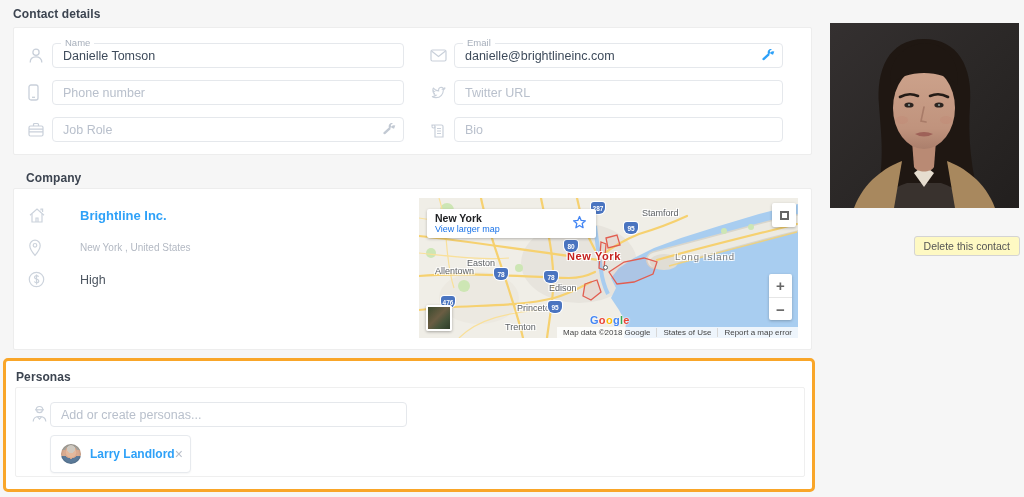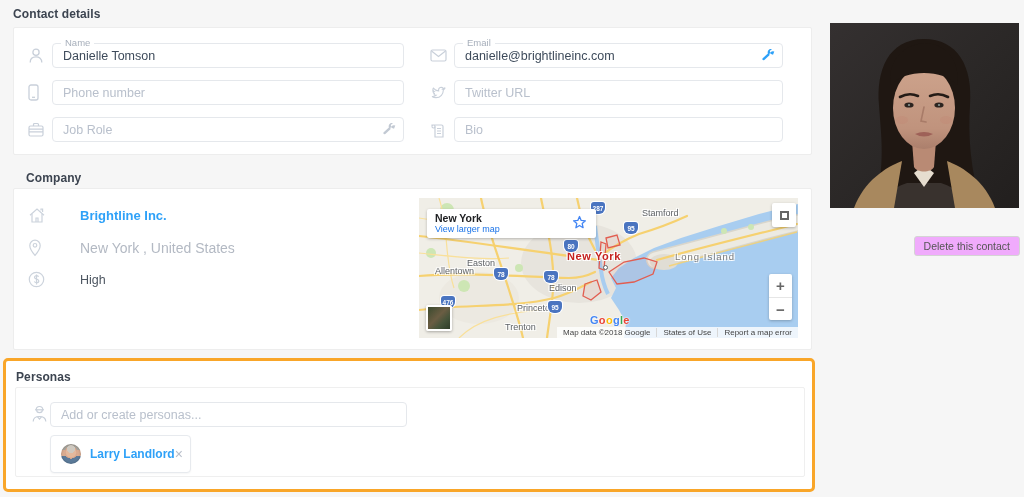--- a/index.html
+++ b/index.html
@@ -36,21 +36,21 @@
     font-size:9.5px; color:#a7afbb; line-height:11px; z-index:2;
   }
   .wrench { position:absolute; right:8px; top:6px; width:13px; height:13px; }
   .wrench svg { display:block; }
 
   
   #co-card { left:13px; top:188px; width:799px; height:162px; padding:17px 14px; }
   .co-row { display:flex; align-items:center; height:19px; margin-bottom:13px;gap:24px; }
   .co-ic { width:28px; flex:0 0 28px; color:#ccd3dc; display:flex; align-items:center; }
   .co-name { font-size:13px; font-weight:700; color:#2ea1f8; }
-  .co-loc  { font-size:14px; color:#b3b9c3; }
+  .co-loc  { font-size:10px; color:#b3b9c3; }
   .co-rev  { font-size:12.5px; color:#4c5560; }
 
   
   #map { position:absolute; left:405px; top:9px; width:379px; height:140px; overflow:hidden; background:#f0eee7; }
   #map svg.mapbg { position:absolute; left:0; top:0; }
   .m-abs { position:absolute; }
   .m-label { font-size:9px; color:#5f6368;
     text-shadow:1px 1px 0 #fff,-1px -1px 0 #fff,1px -1px 0 #fff,-1px 1px 0 #fff; white-space:nowrap; }
   .m-label.big { color:#7a7a7a; font-size:9.5px; letter-spacing:1px; }
   .m-hl { font-size:11px; font-weight:700; color:#c5221f; letter-spacing:.6px;
@@ -103,21 +103,21 @@
     background:
       radial-gradient(circle at 50% 26%, #cfc9c0 0 22%, rgba(0,0,0,0) 23%),
       radial-gradient(circle at 50% 42%, #e3b89c 0 30%, #d4a288 40%, rgba(0,0,0,0) 41%),
       linear-gradient(180deg,#a8a39b 0 28%, #d9ab90 28% 62%, #5b7a99 62% 100%);
     box-shadow:inset 0 0 2px rgba(0,0,0,.35); }
   .chip .cname { font-size:12px; font-weight:700; color:#2ea1f8; margin-left:9px; flex:1; white-space:nowrap; }
   .chip .cx { font-size:14px; color:#b6bdc9; cursor:pointer; line-height:14px; }
 
   
   #photo { position:absolute; left:830px; top:23px; width:189px; height:185px; }
-  #delete-btn { position:absolute; right:4px; top:236px; background:#f0abfc; border:1px solid #d4d4d4;
+  #delete-btn { position:absolute; right:4px; top:236px; background:#fef9c3; border:1px solid #d4d4d4;
     border-radius:3px; font-family:"Liberation Sans",sans-serif; font-size:10.5px; color:#555;
     padding:3px 9px; cursor:pointer; }
 
   .lbl-cd { top:7px; }
   .lbl-co { top:171px;margin-left:13px; }
   svg { display:block; }
 </style>
 </head>
 <body>
 

